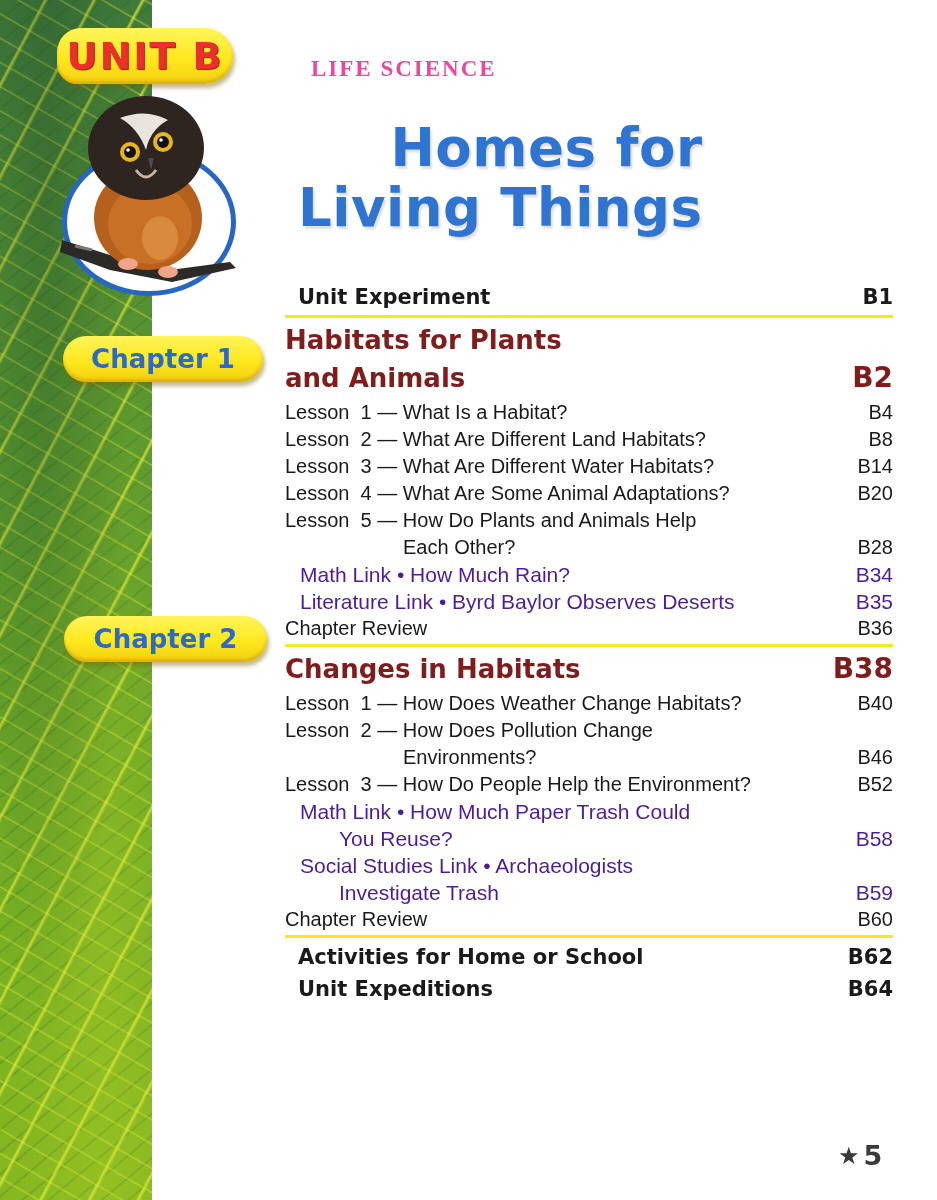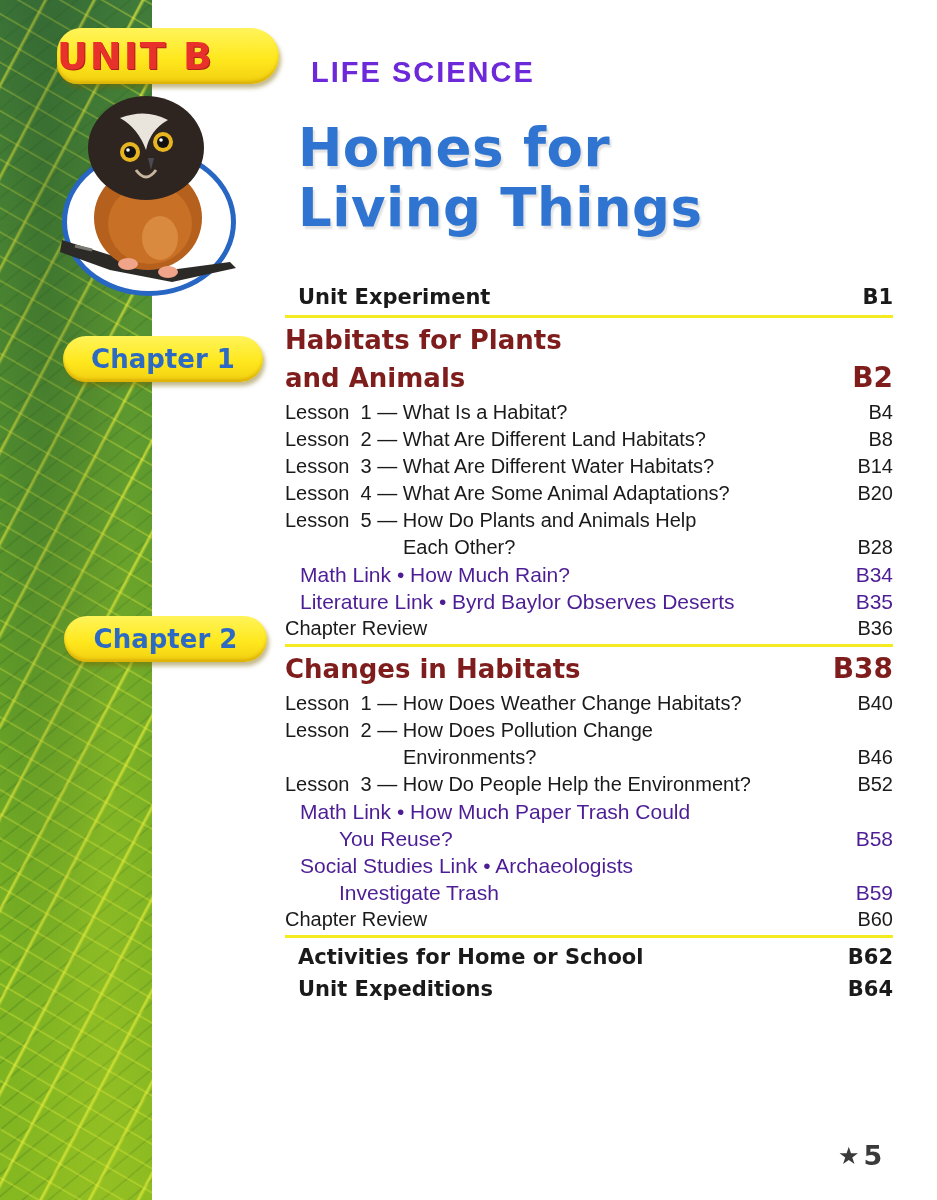--- a/index.html
+++ b/index.html
@@ -33,59 +33,60 @@
       inset: 0;
       background: radial-gradient(ellipse at 30% 15%, rgba(30,70,40,0.35), rgba(30,70,40,0) 60%),
                   radial-gradient(ellipse at 70% 85%, rgba(200,220,40,0.25), rgba(200,220,40,0) 60%);
     }
 
     
     .unit-badge {
       position: absolute;
       left: 57px;
       top: 28px;
-      width: 222px;
+      width: 176px;
       height: 56px;
       background: linear-gradient(180deg, #fff45a 0%, #ffe81e 55%, #f2cf10 100%);
       border-radius: 26px 30px 30px 22px;
       box-shadow: 2px 4px 4px rgba(120,100,0,0.45), inset 0 -3px 3px rgba(200,150,0,0.5);
       display: flex;
       align-items: center;
-      justify-content: flex-start;
+      justify-content: center;
     }
     .unit-badge span {
       font-family: "DejaVu Sans", sans-serif;
       font-weight: bold;
       font-size: 38px;
       letter-spacing: 2px;
       color: #e8312a;
       text-shadow: 1px 1px 0 #b0201a;
     }
     .life-science {
       position: absolute;
       left: 311px;
       top: 56px;
-      font-family: Liberation Sans, sans-serif;
-      font-weight: bold;
-      font-size: 29px;
+      font-family: Liberation Serif, serif;
+      font-weight: bold;
+      font-size: 23px;
       letter-spacing: 2px;
-      color: #6d28d9;
+      color: #ec4899;
     }
     .title {
       position: absolute;
       left: 298px;
       top: 118px;
       margin: 0;
       font-family: "DejaVu Sans", sans-serif;
       font-weight: bold;
       font-size: 53px;
       line-height: 60px;
       color: #2e74d0;
       text-shadow: 2px 3px 2px rgba(0,0,0,0.12);
       letter-spacing: 0.5px;
+      text-align: right;
     }
 
     
     .owl-circle {
       position: absolute;
       left: 62px;
       top: 148px;
       width: 174px;
       height: 148px;
       border-radius: 50%;

